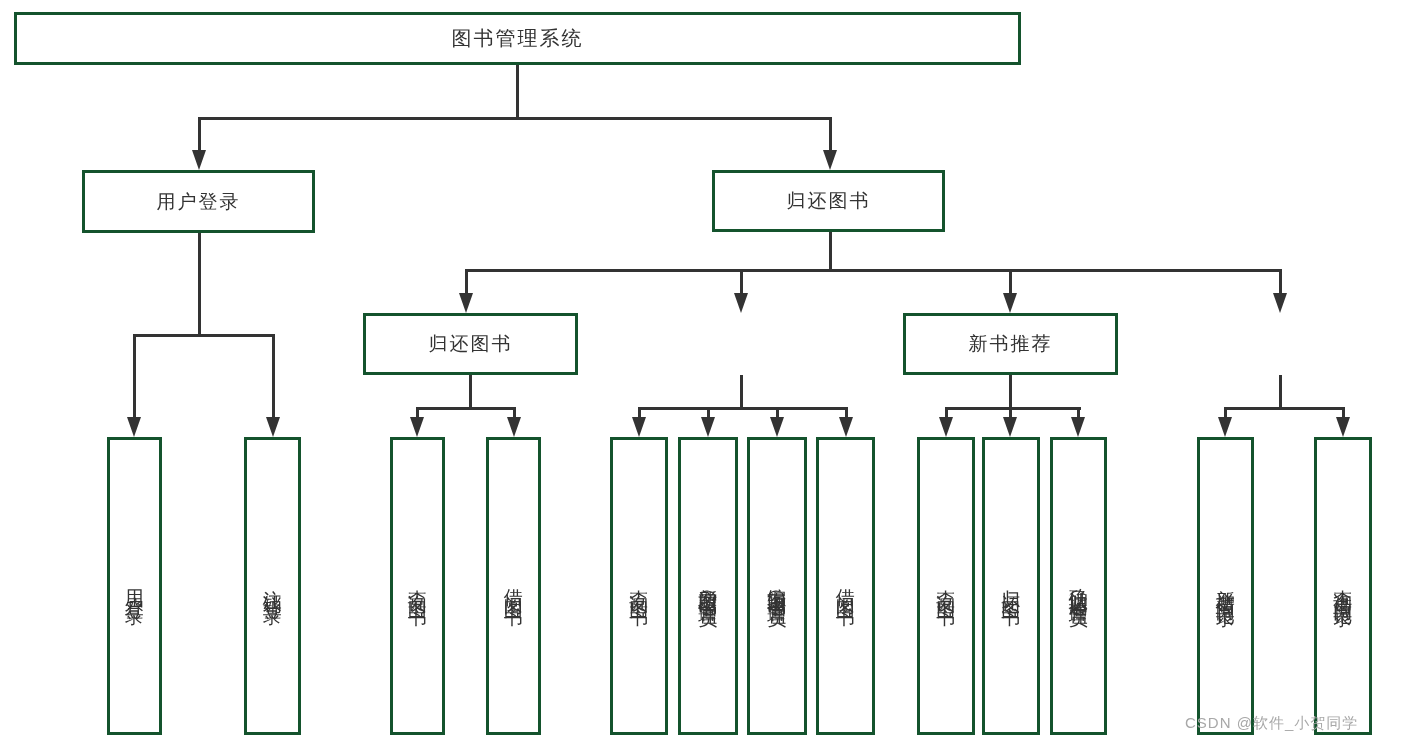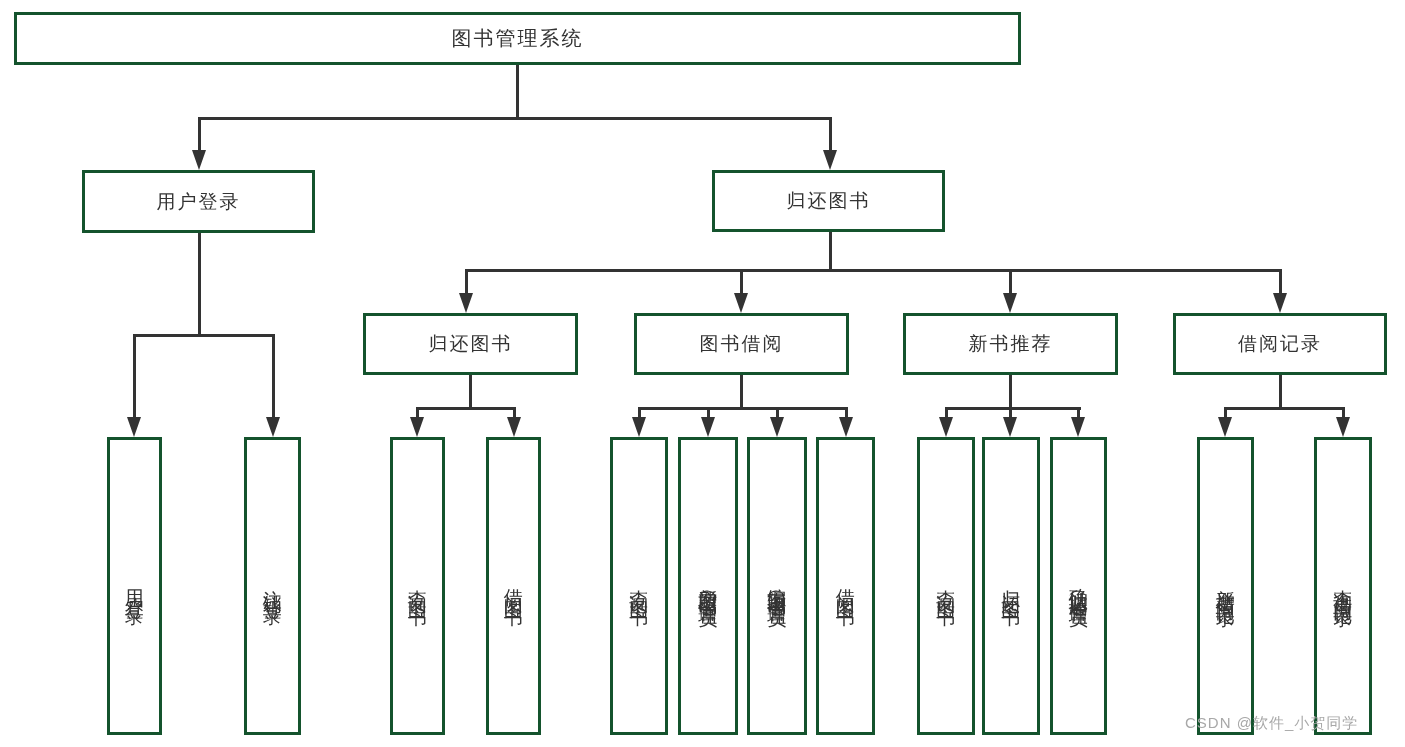--- a/index.html
+++ b/index.html
@@ -97,28 +97,22 @@
     <div class="arrow" style="left:734px;top:293px;"></div>
     <div class="vline" style="left:1009px;top:269px;height:26px;"></div>
     <div class="arrow" style="left:1003px;top:293px;"></div>
     <div class="vline" style="left:1279px;top:269px;height:26px;"></div>
     <div class="arrow" style="left:1273px;top:293px;"></div>
   </div>
 
   <div class="node" style="left:363px;top:313px;width:215px;height:62px;">
     <span class="hlabel">归还图书</span>
   </div>
-  <div class="node" style="left:634px;top:313px;width:215px;height:62px;">
-    <span class="hlabel">图书借阅</span>
-  </div>
   <div class="node" style="left:903px;top:313px;width:215px;height:62px;">
     <span class="hlabel">新书推荐</span>
-  </div>
-  <div class="node" style="left:1173px;top:313px;width:214px;height:62px;">
-    <span class="hlabel">借阅记录</span>
   </div>
 
   <div>
     <div class="vline" style="left:469px;top:375px;height:35px;"></div>
     <div class="hline" style="left:416px;top:407px;width:100px;"></div>
     <div class="vline" style="left:416px;top:407px;height:13px;"></div>
     <div class="arrow" style="left:410px;top:417px;"></div>
     <div class="vline" style="left:513px;top:407px;height:13px;"></div>
     <div class="arrow" style="left:507px;top:417px;"></div>
   </div>

